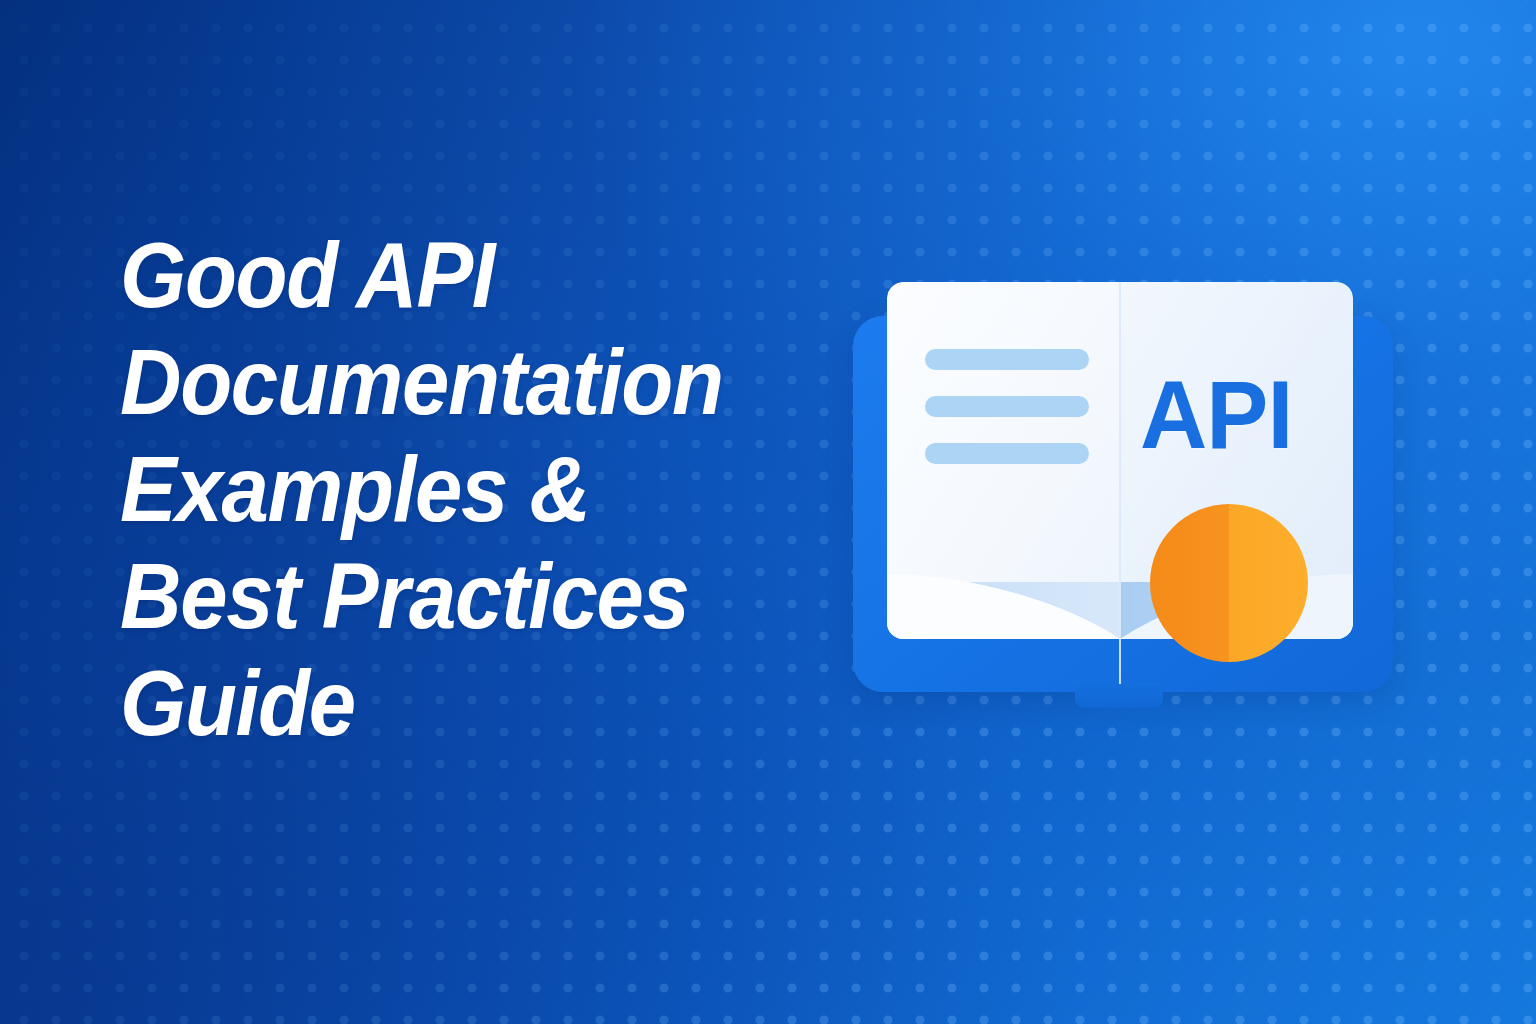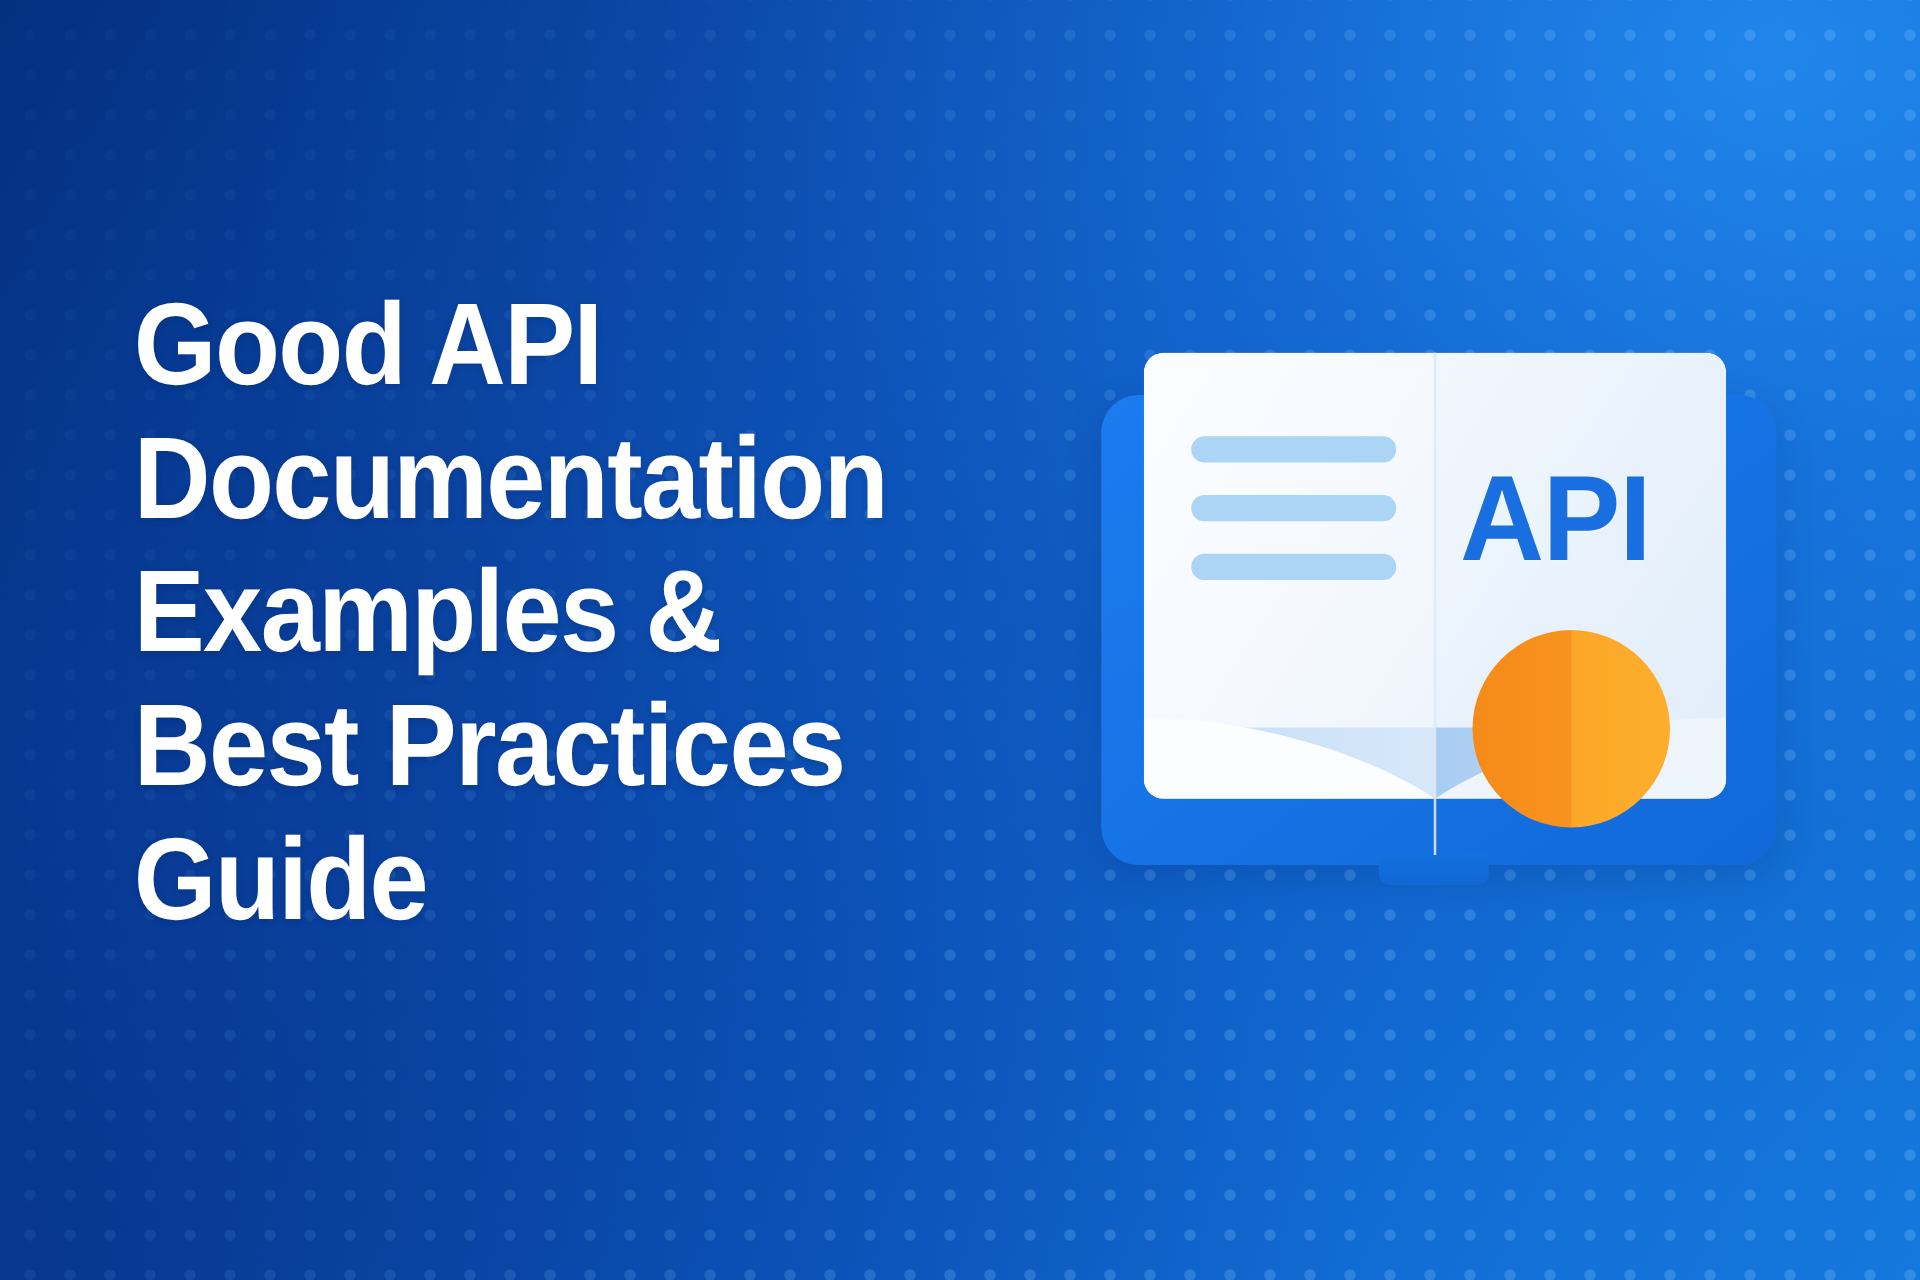--- a/index.html
+++ b/index.html
@@ -69,42 +69,43 @@
         rgba(0,0,0,0.22) 22%,
         rgba(0,0,0,0.52) 44%,
         rgba(0,0,0,0.92) 66%,
         rgba(0,0,0,1) 88%);
     pointer-events:none;
   }
 
   
   #headline {
     position:absolute;
-    left:107px;
+    left:120px;
     top:222px;
     width:790px;
+    font-style:italic;
   }
   #headline .ln {
     display:block;
     color:#FFFFFF;
     font-family:"Liberation Sans", sans-serif;
     font-weight:700;
     font-size:93px;
     line-height:107px;
     letter-spacing:-1.4px;
     white-space:nowrap;
     transform:scaleX(0.915);
     transform-origin:left center;
     text-shadow:0 2px 5px rgba(3,28,80,0.22);
   }
 
   
   #book-illustration {
     position:absolute;
-    left:876px;
+    left:848px;
     top:282px;
     width:545px;
     height:450px;
   }
   
   .back-card {
     position:absolute;
     left:5px; top:34px;
     width:540px; height:376px;
     background:linear-gradient(143deg,#1C7BEE 0%,#1674E6 46%,#1268D8 100%);

